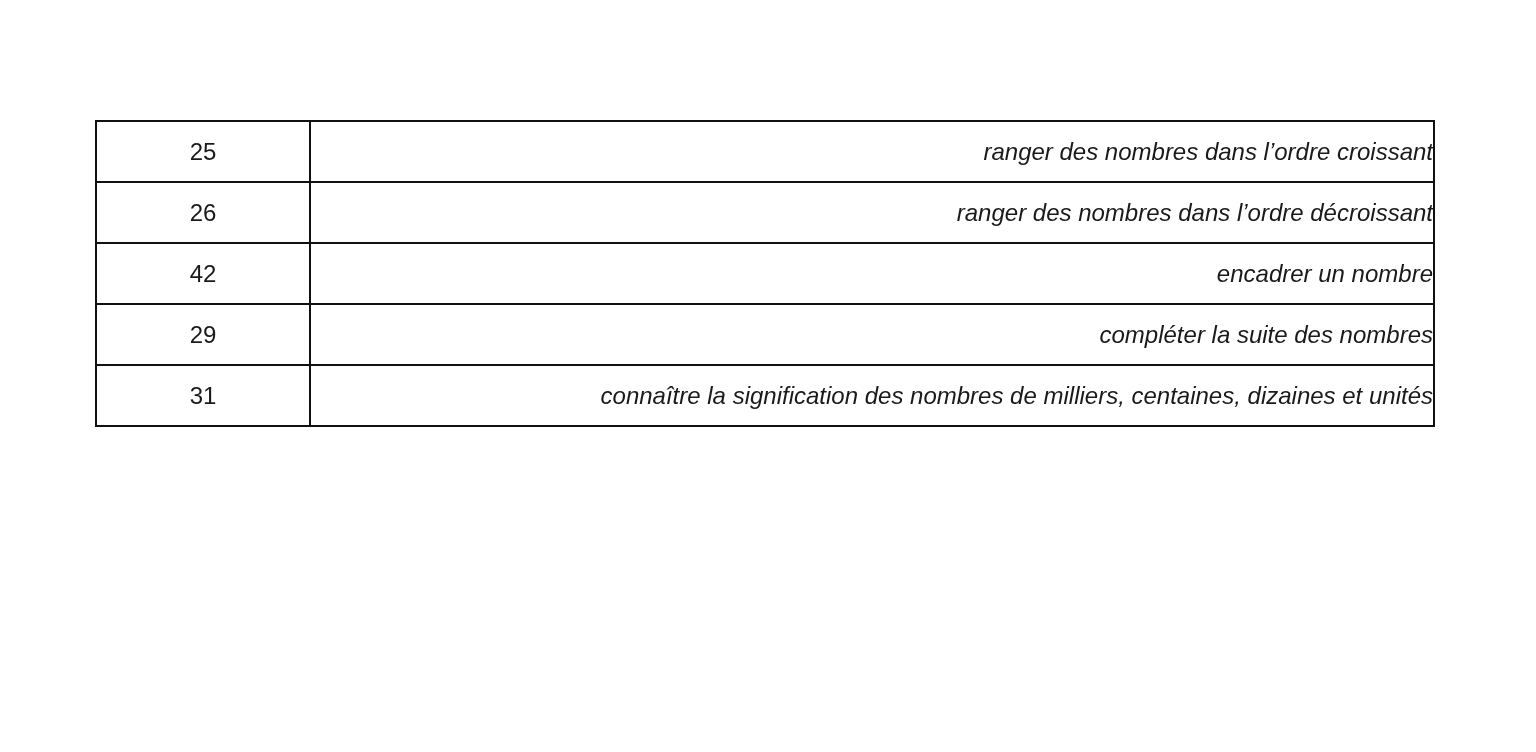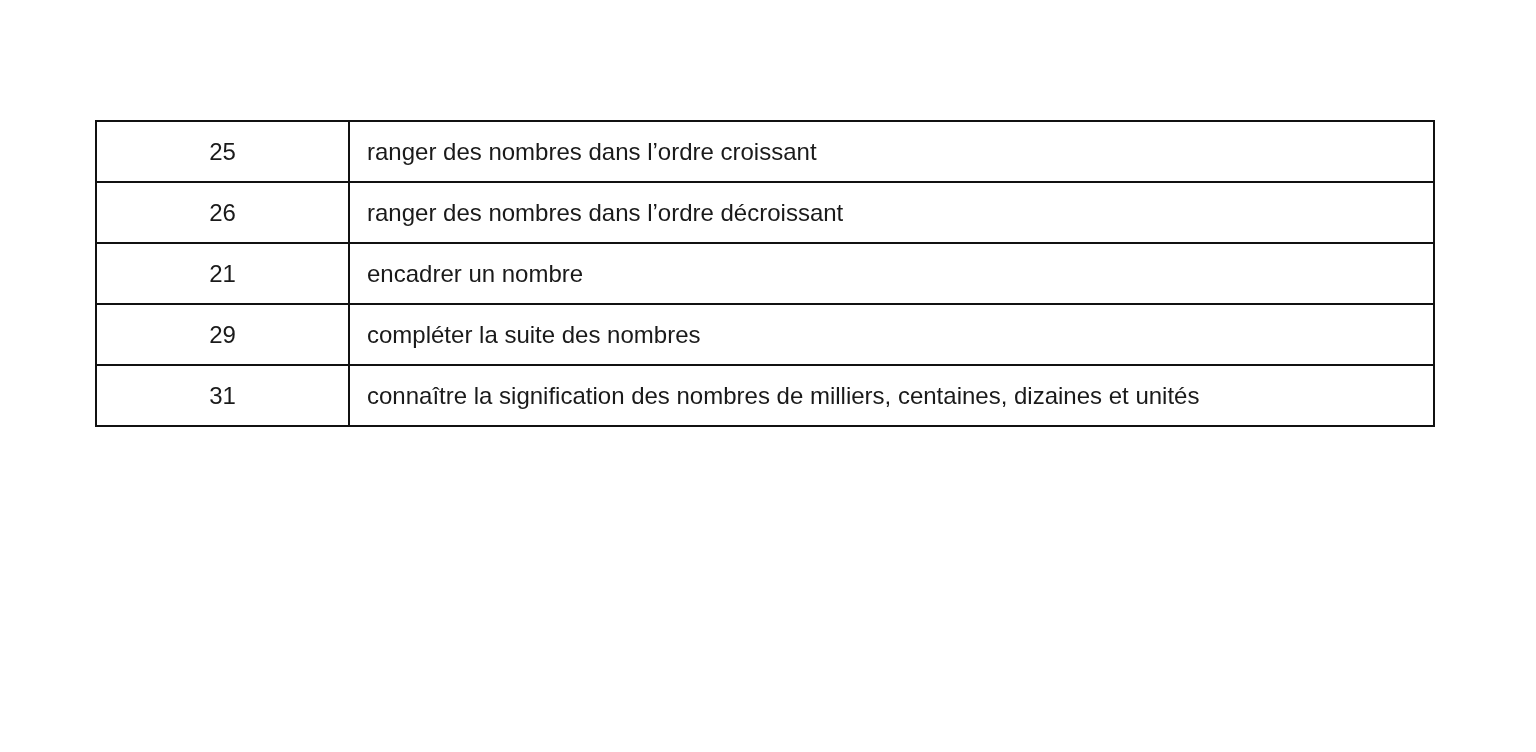--- a/index.html
+++ b/index.html
@@ -25,43 +25,44 @@
     }
     .doc-table td {
       border: 2px solid #111111;
       height: 61px;
       padding: 0;
       font-size: 24px;
       vertical-align: middle;
       box-sizing: border-box;
     }
     .doc-table td.num {
-      width: 253px;
+      width: 214px;
       text-align: center;
     }
     .doc-table td.desc {
-      text-align: left;
+      text-align: right;
       padding-left: 17px;
+      font-style: italic;
     }
   </style>
 </head>
 <body>
 
 <table class="doc-table">
   <tbody>
     <tr>
       <td class="num">25</td>
       <td class="desc">ranger des nombres dans l’ordre croissant</td>
     </tr>
     <tr>
       <td class="num">26</td>
       <td class="desc">ranger des nombres dans l’ordre décroissant</td>
     </tr>
     <tr>
-      <td class="num">21</td>
+      <td class="num">42</td>
       <td class="desc">encadrer un nombre</td>
     </tr>
     <tr>
       <td class="num">29</td>
       <td class="desc">compléter la suite des nombres</td>
     </tr>
     <tr>
       <td class="num">31</td>
       <td class="desc">connaître la signification des nombres de milliers, centaines, dizaines et unités</td>
     </tr>

